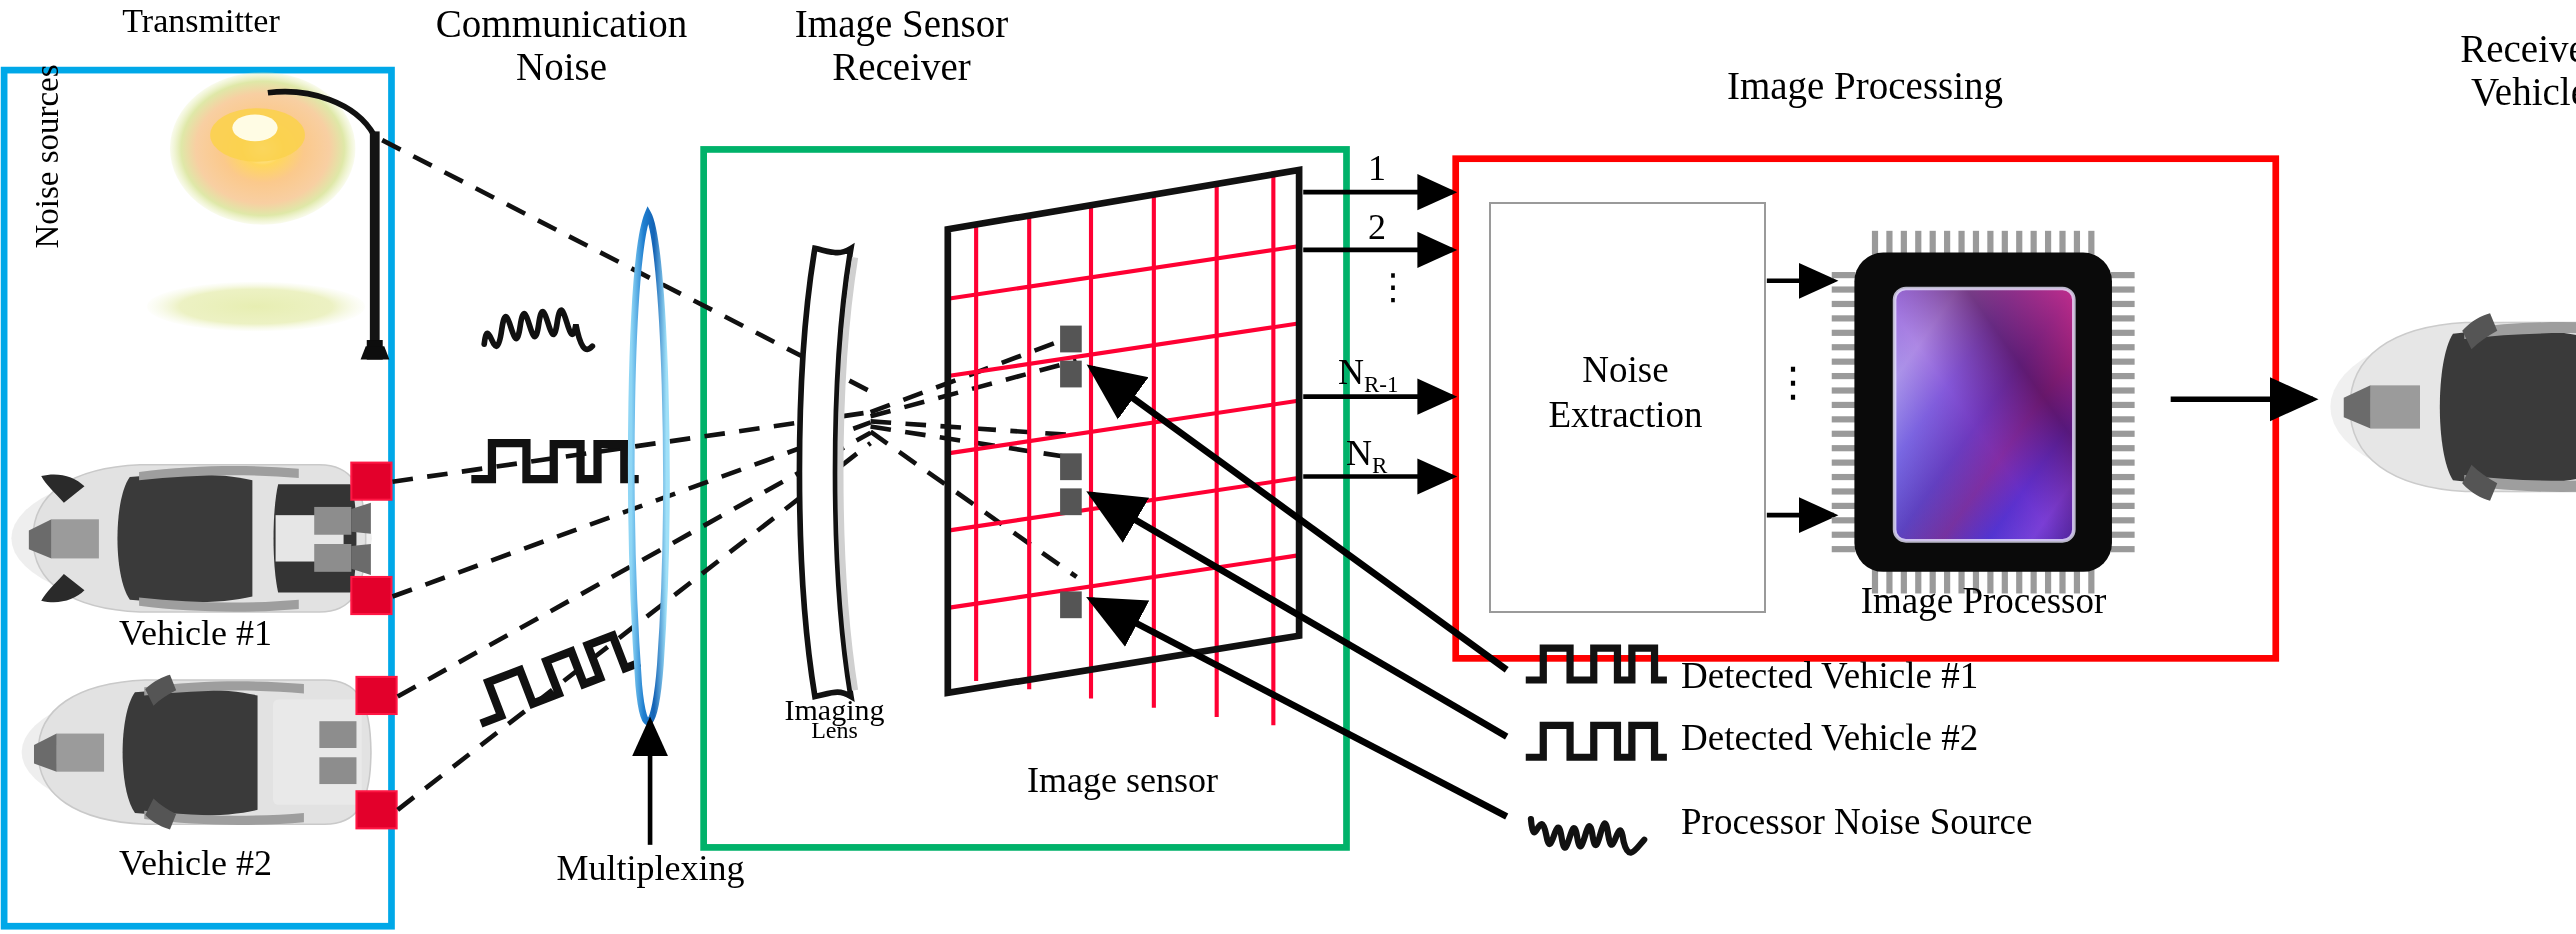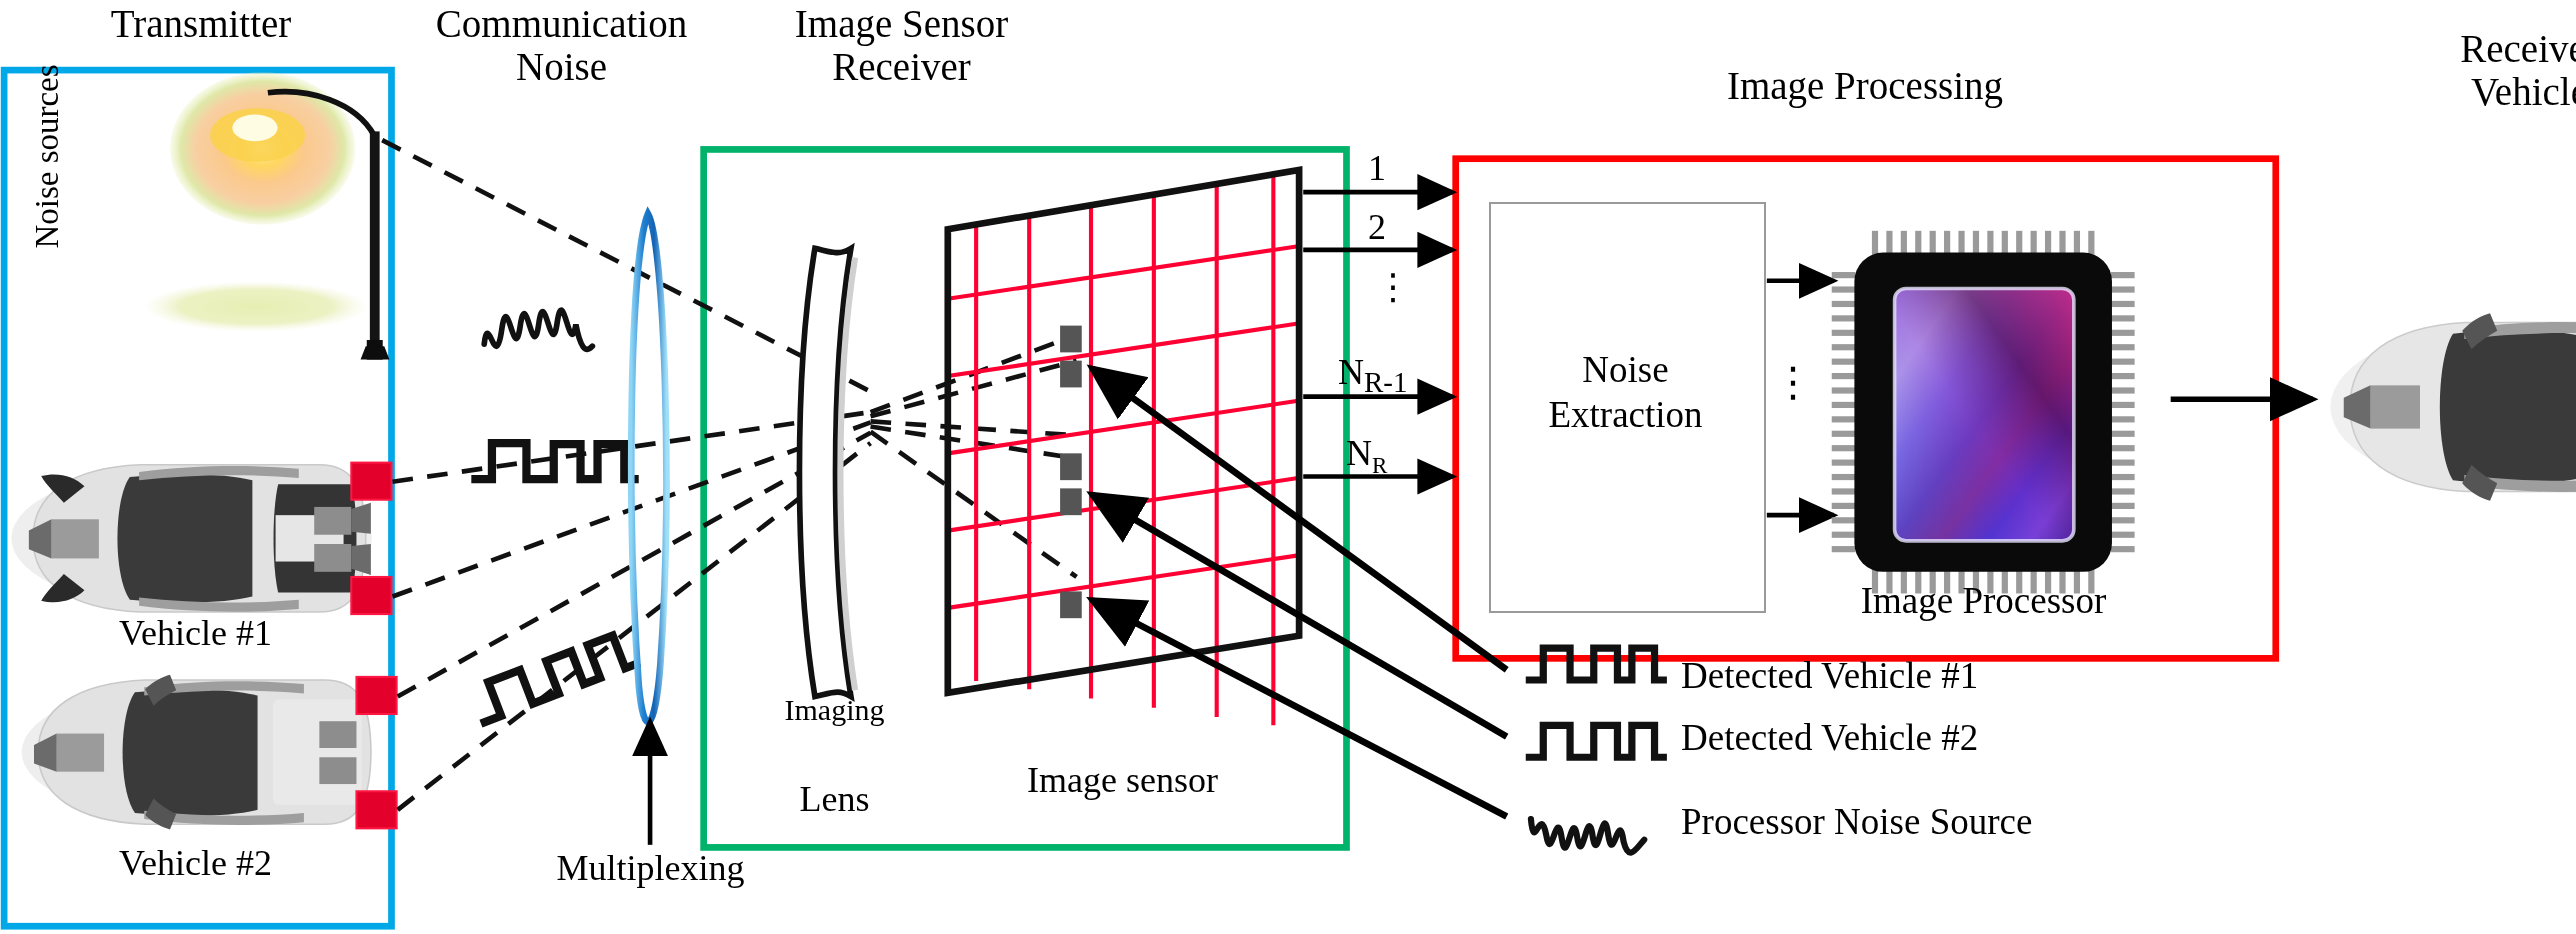--- a/index.html
+++ b/index.html
@@ -365,21 +365,21 @@
              L3094,1408 L3140,1408 L3140,1470 L3168,1470 L3168,1408 L3212,1408 L3212,1470 L3236,1470" fill="none" stroke="#111" stroke-width="14" stroke-linejoin="miter"></path>
   </g>
   <g>
     <path d="M2972,1590 C2978,1660 2990,1558 3002,1622 C3012,1680 3022,1560 3032,1628
              C3042,1690 3052,1562 3062,1626 C3072,1688 3082,1556 3092,1624
              C3102,1686 3112,1548 3122,1620 C3132,1684 3142,1566 3152,1634
              C3162,1674 3176,1648 3192,1630" fill="none" stroke="#111" stroke-width="12" stroke-linecap="round"></path>
   </g>
 </svg>
 
-<div class="lbl ctr" style="left:62px;top:3.1px;width:278px;font-size:39px;">Transmitter</div>
+<div class="lbl ctr" style="left:62px;top:3.1px;width:278px;font-size:34px;">Transmitter</div>
 
 <div class="lbl ctr" style="left:407px;top:3.1px;width:309px;font-size:39px;">Communication</div>
 <div class="lbl ctr" style="left:407px;top:46px;width:309px;font-size:39px;">Noise</div>
 
 <div class="lbl ctr" style="left:747px;top:3.1px;width:309px;font-size:39px;">Image Sensor</div>
 <div class="lbl ctr" style="left:747px;top:46px;width:309px;font-size:39px;">Receiver</div>
 
 <div class="lbl ctr" style="left:1561px;top:65px;width:608px;font-size:39px;">Image Processing</div>
 
 <div class="lbl ctr" style="left:2375px;top:28px;width:309px;font-size:39px;">Receiver</div>
@@ -388,29 +388,29 @@
 <div class="lbl" style="left:-45px;top:139px;width:185px;font-size:33px;
             transform:rotate(-90deg);transform-origin:center center;
             text-align:center;">Noise sources</div>
 
 <div class="lbl ctr" style="left:36px;top:614px;width:319px;font-size:36px;">Vehicle #1</div>
 <div class="lbl ctr" style="left:36px;top:844px;width:319px;font-size:36px;">Vehicle #2</div>
 
 <div class="lbl ctr" style="left:496px;top:849px;width:309px;font-size:36px;">Multiplexing</div>
 
 <div class="lbl ctr" style="left:721px;top:694px;width:227px;font-size:30px;">Imaging</div>
-<div class="lbl ctr" style="left:721px;top:780px;width:227px;font-size:36px;">Lens</div>
+<div class="lbl ctr" style="left:721px;top:718px;width:227px;font-size:24px;">Lens</div>
 
 <div class="lbl ctr" style="left:963px;top:761px;width:319px;font-size:36px;">Image sensor</div>
 
 <div class="lbl" style="left:1368px;top:149px;font-size:36px;">1</div>
 <div class="lbl" style="left:1368px;top:208px;font-size:36px;">2</div>
 <div class="lbl" style="left:1375px;top:268px;font-size:36px;letter-spacing:0;">⋮</div>
 <div class="lbl" style="left:1338px;top:353px;font-size:36px;">
-  <span>N</span><sub style="font-size:29px;">R-1</sub>
+  <span>N</span><sub style="font-size:23px;">R-1</sub>
 </div>
 <div class="lbl" style="left:1346px;top:434px;font-size:36px;">
   <span>N</span><sub style="font-size:23px;">R</sub>
 </div>
 
 <div class="abs" style="left:1489px;top:202px;width:273px;height:407px;
             border:2.1px solid #9a9a9a;background:#ffffff;"></div>
 <div class="lbl ctr" style="left:1489px;top:350px;width:273px;font-size:37px;">Noise</div>
 <div class="lbl ctr" style="left:1489px;top:395px;width:273px;font-size:37px;">Extraction</div>
 

